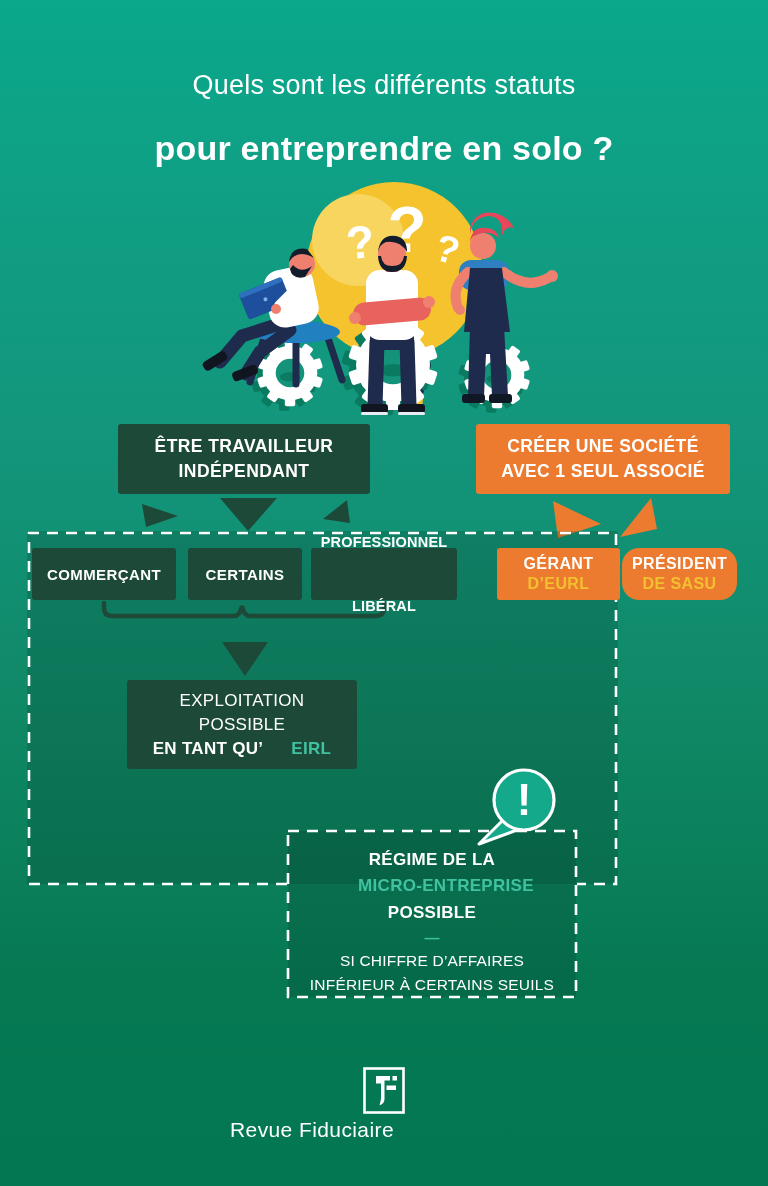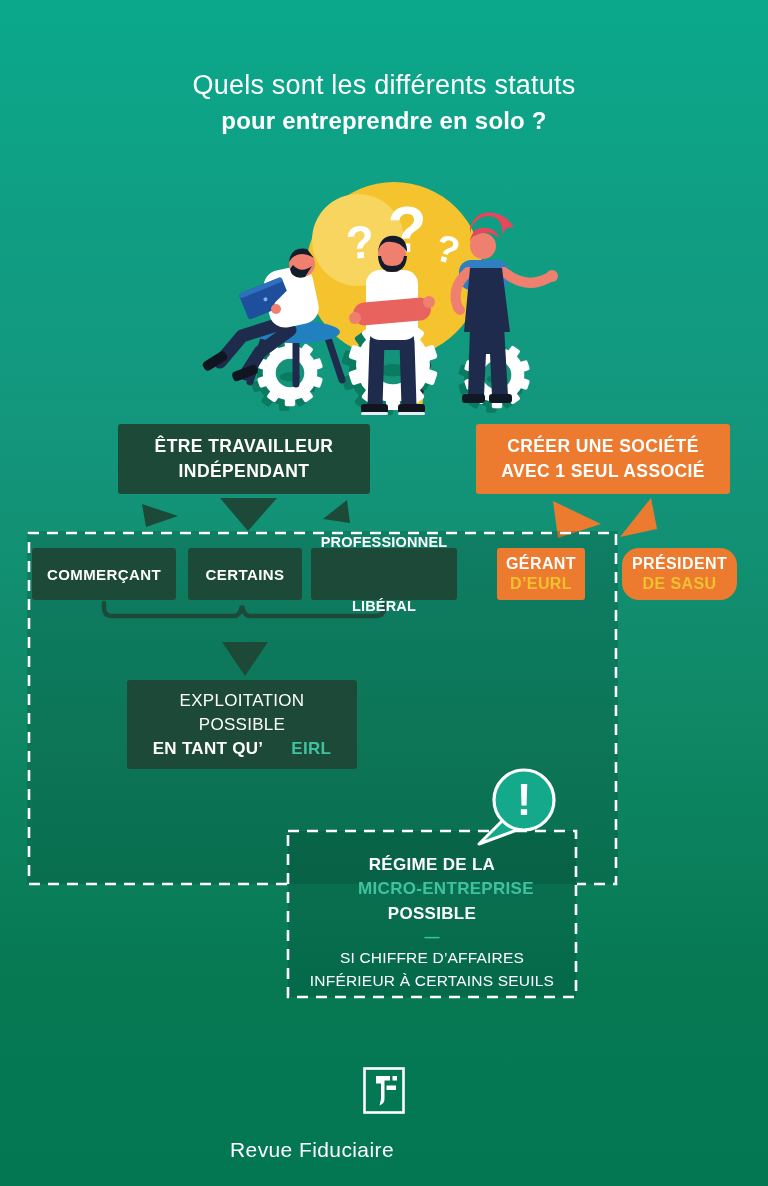--- a/index.html
+++ b/index.html
@@ -4,46 +4,46 @@
 <style>
   html,body{margin:0;padding:0;background:#0b7c5f;}
   .stage{
     position:relative;width:768px;height:1186px;overflow:hidden;
     background:linear-gradient(180deg,#0aa88c 0%,#0fa085 15%,#13957b 38%,#0f8764 62%,#067953 82%,#027751 100%);
     font-family:"Liberation Sans",sans-serif;color:#fff;
   }
   .abs{position:absolute;}
   
   .title{left:0;top:68px;width:768px;text-align:center;line-height:35px;font-size:27px;letter-spacing:.2px;}
-  .title .t2{font-weight:bold;font-size:24px;}
+  .title .t2{font-weight:bold;font-size:34px;margin-top:28px;}
   
   .box{display:flex;flex-direction:column;align-items:center;justify-content:center;
        text-align:center;font-weight:bold;letter-spacing:.4px;border-radius:3px;}
   .dark{background:#1d4a38;}
   .orange{background:#ec7b2f;}
   .box-independant{left:118px;top:424px;width:252px;height:70px;font-size:17.5px;line-height:25px;}
   .box-societe{left:476px;top:424px;width:254px;height:70px;font-size:17.5px;line-height:25px;}
   .box-commercant{left:32px;top:548px;width:144px;height:52px;font-size:15px;}
   .box-artisan{left:188px;top:548px;width:114px;height:52px;font-size:15px;}
   .box-professionnel{left:311px;top:548px;width:146px;height:52px;font-size:14.5px;line-height:18.5px;letter-spacing:.2px;gap:45px;}
-  .box-gerant{left:497px;top:548px;width:88px;height:52px;font-size:16px;line-height:20px;}
+  .box-gerant{left:497px;top:548px;width:123px;height:52px;font-size:16px;line-height:20px;}
   .box-president{left:622px;top:548px;width:115px;height:52px;font-size:16px;line-height:20px;border-radius:17px;}
   .gold{color:#f2c12f;}
   .box-eirl{left:127px;top:680px;width:230px;height:89px;font-size:17px;line-height:24px;font-weight:normal;letter-spacing:.3px;}
   .box-eirl .bold{font-weight:bold;}
   .hl{color:#40c2a0;margin-left:28px;}
   
   .note-text{left:288px;top:831px;width:288px;height:166px;display:flex;flex-direction:column;
-             align-items:center;justify-content:center;padding-top:17px;box-sizing:border-box;text-align:center;}
+             align-items:center;justify-content:space-between;padding-top:17px;box-sizing:border-box;text-align:center;}
   .note-text .b{font-weight:bold;font-size:17px;line-height:24.5px;letter-spacing:.3px;}
   .note-text .divider{font-weight:bold;font-size:15px;line-height:21px;color:#3fc0a0;}
   .note-text .r{font-size:15.5px;line-height:22.5px;letter-spacing:.2px;}
   
   .footer-logo{left:363px;top:1067px;width:42px;height:47px;}
-  .brand{left:0;top:1118px;width:624px;text-align:center;font-size:21px;letter-spacing:.4px;margin-top:20px;}
+  .brand{left:0;top:1118px;width:624px;text-align:center;font-size:21px;letter-spacing:.4px;}
   svg{display:block;}
 </style>
 </head>
 <body>
 
 <div class="stage">
 
   <div class="abs title">
     <div class="t1">Quels sont les différents statuts</div>
     <div class="t2">pour entreprendre en solo ?</div>

